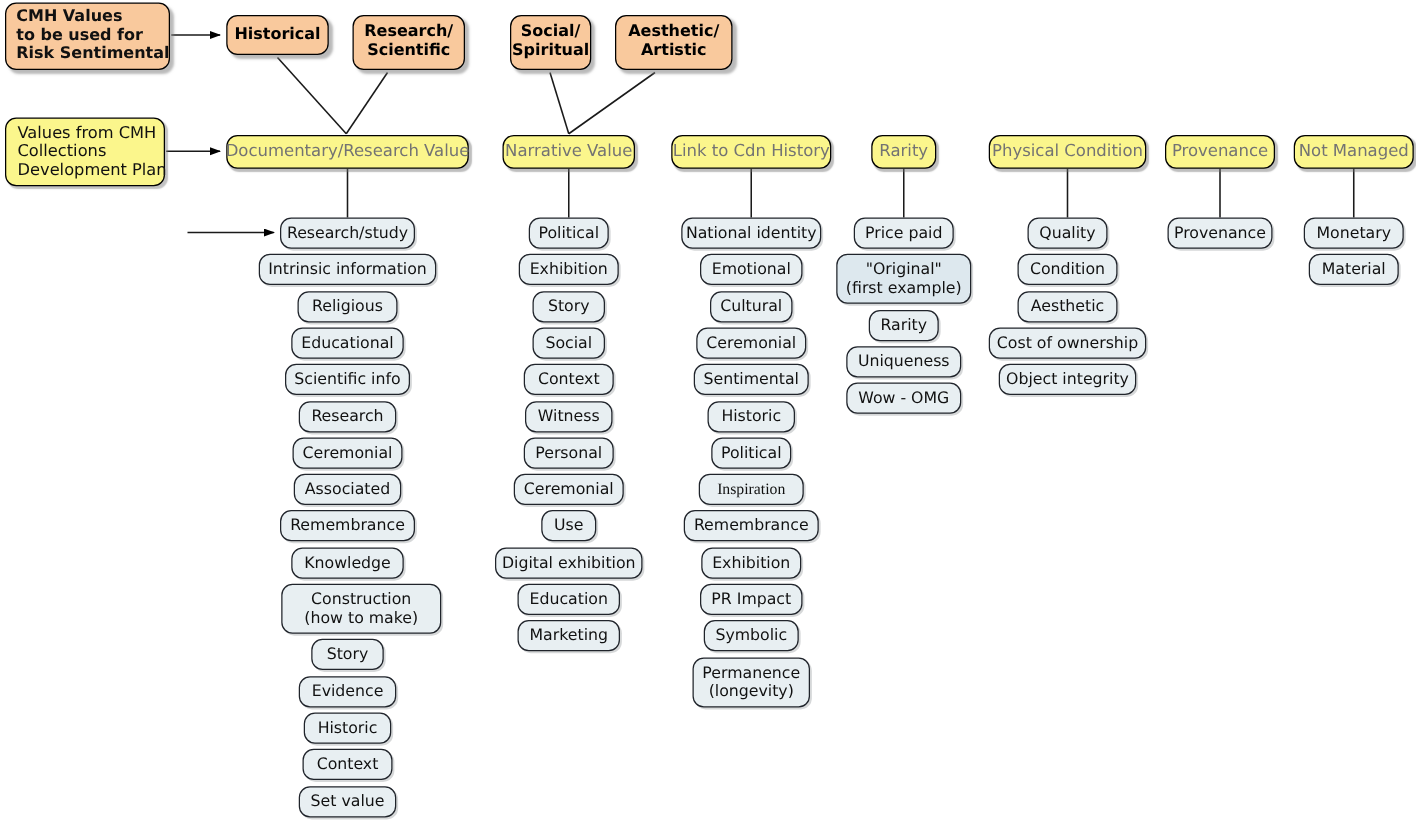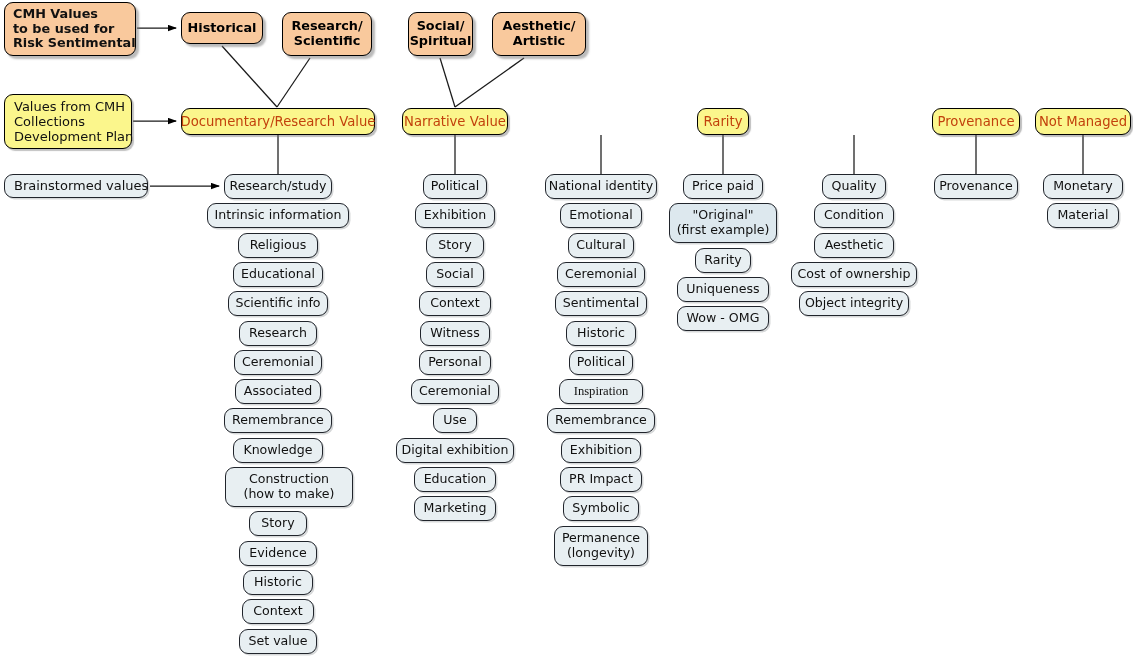--- a/index.html
+++ b/index.html
@@ -28,21 +28,21 @@
     font-size:12.6px;
     color:#111;
     border-radius:9px;
     box-shadow:1.5px 1.5px 0 rgba(120,125,130,0.30);
   }
   .node.leaf-alt{ background:#dde8ee; }
   .node.cat{
     background:#fbf68c;
     border-color:#000;
     font-size:13.2px;
-    color:#c2410c;
+    color:#737373;
     border-radius:9px;
     box-shadow:2px 2px 1px rgba(110,110,110,0.45);
   }
   .node.top{
     background:#f9c99d;
     border-color:#000;
     border-width:1.6px;
     font-weight:bold;
     font-size:13.4px;
     color:#000;
@@ -87,21 +87,20 @@
         <line x1="440" y1="58" x2="455" y2="107"></line>
         <line x1="524" y1="58" x2="455" y2="107"></line>
       </g>
   </svg>
 <div class="node legend-y" style="left: 4px; top: 2px; width: 132px; height: 54px; background: rgb(249, 201, 157); font-weight: bold; font-size: 12.8px; border-width: 1.6px; box-shadow: rgba(130, 130, 130, 0.55) 3px 3px 2px; padding-left: 8px;">CMH Values
 to be used for
 Risk Sentimental</div>
     <div class="node legend-y" style="left: 4px; top: 94px; width: 128px; height: 55px;">Values from CMH
 Collections
 Development Plan</div>
-    <div class="node legend-b" style="left: 4px; top: 174px; width: 144px; height: 24px;">Brainstormed values</div>
     <div class="node top ml" style="left: 181px; top: 12px; width: 82px; height: 32px;">Historical</div>
     <div class="node top ml" style="left: 282px; top: 12px; width: 90px; height: 44px;">Research/
 Scientific</div>
     <div class="node top ml" style="left: 408px; top: 12px; width: 65px; height: 44px;">Social/
 Spiritual</div>
     <div class="node top ml" style="left: 492px; top: 12px; width: 94px; height: 44px;">Aesthetic/
 Artistic</div>
     <div class="node cat" style="left: 181px; top: 108px; width: 194px; height: 27px;">Documentary/Research Value</div>
     <div class="node leaf" style="left: 224px; top: 174px; width: 108px; height: 25px;">Research/study</div>
     <div class="node leaf" style="left: 207px; top: 203px; width: 142px; height: 25px;">Intrinsic information</div>
@@ -126,20 +125,21 @@
     <div class="node leaf" style="left: 426px; top: 233px; width: 58px; height: 25px;">Story</div>
     <div class="node leaf" style="left: 426px; top: 262px; width: 58px; height: 25px;">Social</div>
     <div class="node leaf" style="left: 419px; top: 291px; width: 72px; height: 25px;">Context</div>
     <div class="node leaf" style="left: 420px; top: 321px; width: 70px; height: 25px;">Witness</div>
     <div class="node leaf" style="left: 419px; top: 350px; width: 72px; height: 25px;">Personal</div>
     <div class="node leaf" style="left: 411px; top: 379px; width: 88px; height: 25px;">Ceremonial</div>
     <div class="node leaf" style="left: 433px; top: 408px; width: 44px; height: 25px;">Use</div>
     <div class="node leaf" style="left: 396px; top: 438px; width: 118px; height: 25px;">Digital exhibition</div>
     <div class="node leaf" style="left: 414px; top: 467px; width: 82px; height: 25px;">Education</div>
     <div class="node leaf" style="left: 414px; top: 496px; width: 82px; height: 25px;">Marketing</div>
+    <div class="node cat" style="left: 537px; top: 108px; width: 128px; height: 27px;">Link to Cdn History</div>
     <div class="node leaf" style="left: 545px; top: 174px; width: 112px; height: 25px;">National identity</div>
     <div class="node leaf" style="left: 560px; top: 203px; width: 82px; height: 25px;">Emotional</div>
     <div class="node leaf" style="left: 568px; top: 233px; width: 66px; height: 25px;">Cultural</div>
     <div class="node leaf" style="left: 557px; top: 262px; width: 88px; height: 25px;">Ceremonial</div>
     <div class="node leaf" style="left: 555px; top: 291px; width: 92px; height: 25px;">Sentimental</div>
     <div class="node leaf" style="left: 566px; top: 321px; width: 70px; height: 25px;">Historic</div>
     <div class="node leaf" style="left: 569px; top: 350px; width: 64px; height: 25px;">Political</div>
     <div class="node leaf" style="left: 559px; top: 379px; width: 84px; height: 25px; font-family: Liberation Serif, serif;">Inspiration</div>
     <div class="node leaf" style="left: 547px; top: 408px; width: 108px; height: 25px;">Remembrance</div>
     <div class="node leaf" style="left: 561px; top: 438px; width: 80px; height: 25px;">Exhibition</div>
@@ -147,20 +147,21 @@
     <div class="node leaf" style="left: 563px; top: 496px; width: 76px; height: 25px;">Symbolic</div>
     <div class="node leaf" style="left: 554px; top: 526px; width: 94px; height: 40px;">Permanence
 (longevity)</div>
     <div class="node cat" style="left: 697px; top: 108px; width: 52px; height: 27px;">Rarity</div>
     <div class="node leaf" style="left: 683px; top: 174px; width: 80px; height: 25px;">Price paid</div>
     <div class="node leaf leaf-alt" style="left: 669px; top: 203px; width: 108px; height: 40px;">"Original"
 (first example)</div>
     <div class="node leaf" style="left: 695px; top: 248px; width: 56px; height: 25px;">Rarity</div>
     <div class="node leaf" style="left: 677px; top: 277px; width: 92px; height: 25px;">Uniqueness</div>
     <div class="node leaf" style="left: 677px; top: 306px; width: 92px; height: 25px;">Wow - OMG</div>
+    <div class="node cat" style="left: 791px; top: 108px; width: 126px; height: 27px;">Physical Condition</div>
     <div class="node leaf" style="left: 822px; top: 174px; width: 64px; height: 25px;">Quality</div>
     <div class="node leaf" style="left: 814px; top: 203px; width: 80px; height: 25px;">Condition</div>
     <div class="node leaf" style="left: 814px; top: 233px; width: 80px; height: 25px;">Aesthetic</div>
     <div class="node leaf" style="left: 791px; top: 262px; width: 126px; height: 25px;">Cost of ownership</div>
     <div class="node leaf" style="left: 799px; top: 291px; width: 110px; height: 25px;">Object integrity</div>
     <div class="node cat" style="left: 932px; top: 108px; width: 88px; height: 27px;">Provenance</div>
     <div class="node leaf" style="left: 934px; top: 174px; width: 84px; height: 25px;">Provenance</div>
     <div class="node cat" style="left: 1035px; top: 108px; width: 96px; height: 27px;">Not Managed</div>
     <div class="node leaf" style="left: 1043px; top: 174px; width: 80px; height: 25px;">Monetary</div>
     <div class="node leaf" style="left: 1047px; top: 203px; width: 72px; height: 25px;">Material</div>

